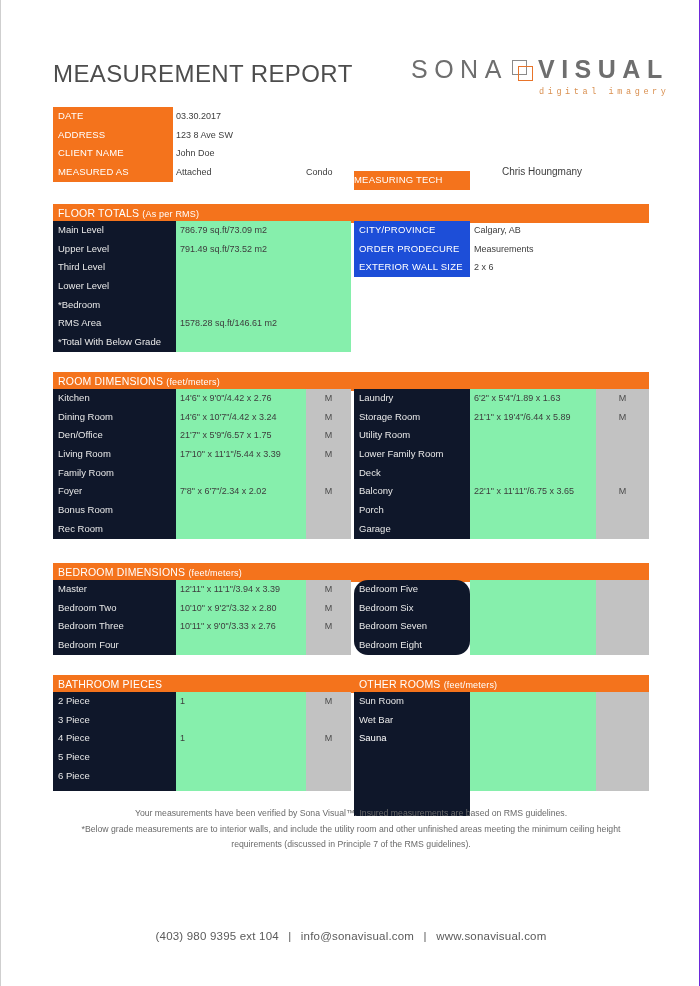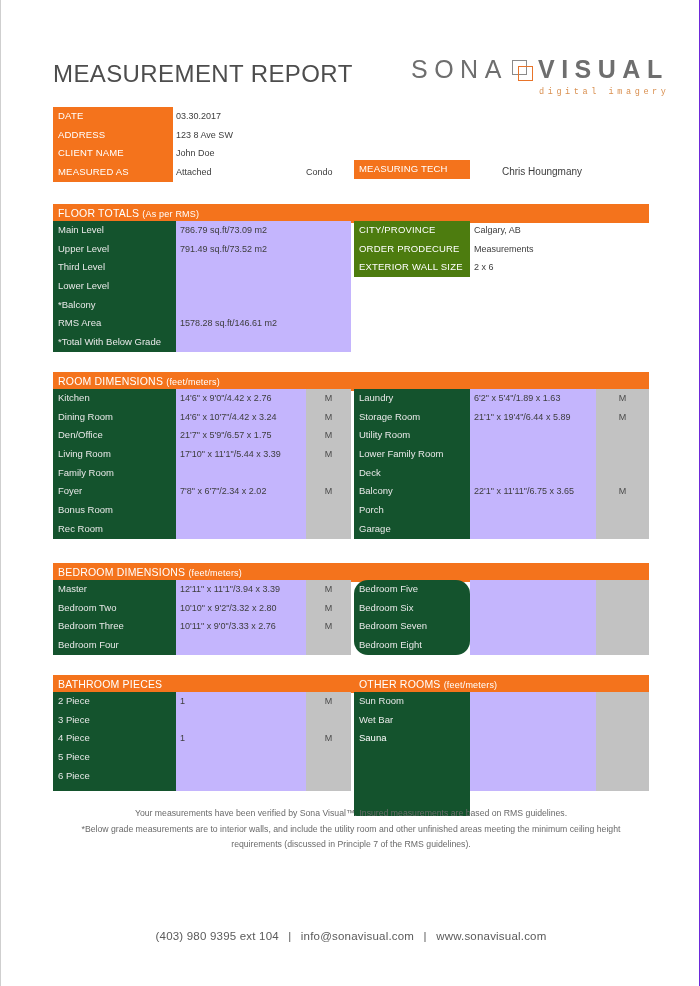--- a/index.html
+++ b/index.html
@@ -94,36 +94,36 @@
     font-size: 10.5px;
     line-height: 14px;
     padding: 2px 0 2px 5px;
     white-space: nowrap;
     letter-spacing: 0.2px;
   }
   .band .sub { font-size: 9px; }
 
   .lblcol {
     position: absolute;
-    background: #14532d;
+    background: #0f172a;
   }
   .lblcol-row {
     font-size: 9.5px;
     color: #e8e8e8;
     line-height: 18.7px;
     height: 18.7px;
     padding-left: 5px;
     white-space: nowrap;
     overflow: hidden;
   }
   .lblcol-row.bright { color: #ffffff; }
 
   .valcol {
     position: absolute;
-    background: #c4b5fd;
+    background: #86efac;
   }
   .valcol-row {
     font-size: 9px;
     color: #3d3d3d;
     line-height: 18.7px;
     height: 18.7px;
     padding-left: 4px;
     white-space: nowrap;
     overflow: hidden;
   }
@@ -171,27 +171,26 @@
   .condo-label {
     position: absolute;
     left: 305px; top: 163px;
     font-size: 9px;
     color: #3d3d3d;
     line-height: 18.7px;
     white-space: nowrap;
   }
   .tech-band {
     position: absolute;
-    left: 353px; top: 160px;
+    left: 353px; top: 171px;
     width: 116px; height: 18.7px;
     background: #f4731c;
     color: #ffffff;
     font-size: 9.5px;
     line-height: 18.7px;
-    padding-left: 5px;
     white-space: nowrap;
     letter-spacing: 0.2px;
   }
   .tech-val {
     position: absolute;
     left: 501px; top: 163px;
     font-size: 10px;
     color: #3d3d3d;
     line-height: 18.7px;
     white-space: nowrap;
@@ -255,36 +254,36 @@
   <div class="band" style="left:52px; top:204px; width:596px;">
     <span>FLOOR TOTALS</span>
     <span class="sub">(As per RMS)</span>
   </div>
 
   <div class="lblcol" style="left:52px; top:221px; width:123px; height:131px;">
     <div class="lblcol-row">Main Level</div>
     <div class="lblcol-row">Upper Level</div>
     <div class="lblcol-row">Third Level</div>
     <div class="lblcol-row">Lower Level</div>
-    <div class="lblcol-row">*Balcony</div>
+    <div class="lblcol-row">*Bedroom</div>
     <div class="lblcol-row">RMS Area</div>
     <div class="lblcol-row">*Total With Below Grade</div>
   </div>
 
   <div class="valcol" style="left:175px; top:221px; width:175px; height:131px;">
     <div class="valcol-row">786.79 sq.ft/73.09 m2</div>
     <div class="valcol-row">791.49 sq.ft/73.52 m2</div>
     <div class="valcol-row"></div>
     <div class="valcol-row"></div>
     <div class="valcol-row"></div>
     <div class="valcol-row">1578.28 sq.ft/146.61 m2</div>
     <div class="valcol-row"></div>
   </div>
 
-  <div style="position:absolute; left:353px; top:221px; width:116px; background:#4d7c0f;">
+  <div style="position:absolute; left:353px; top:221px; width:116px; background:#1d4ed8;">
     <div class="info-lbl-row">CITY/PROVINCE</div>
     <div class="info-lbl-row">ORDER PRODECURE</div>
     <div class="info-lbl-row">EXTERIOR WALL SIZE</div>
   </div>
   <div style="position:absolute; left:473px; top:221px;">
     <div class="info-val-row">Calgary, AB</div>
     <div class="info-val-row">Measurements</div>
     <div class="info-val-row">2 x 6</div>
   </div>
 

